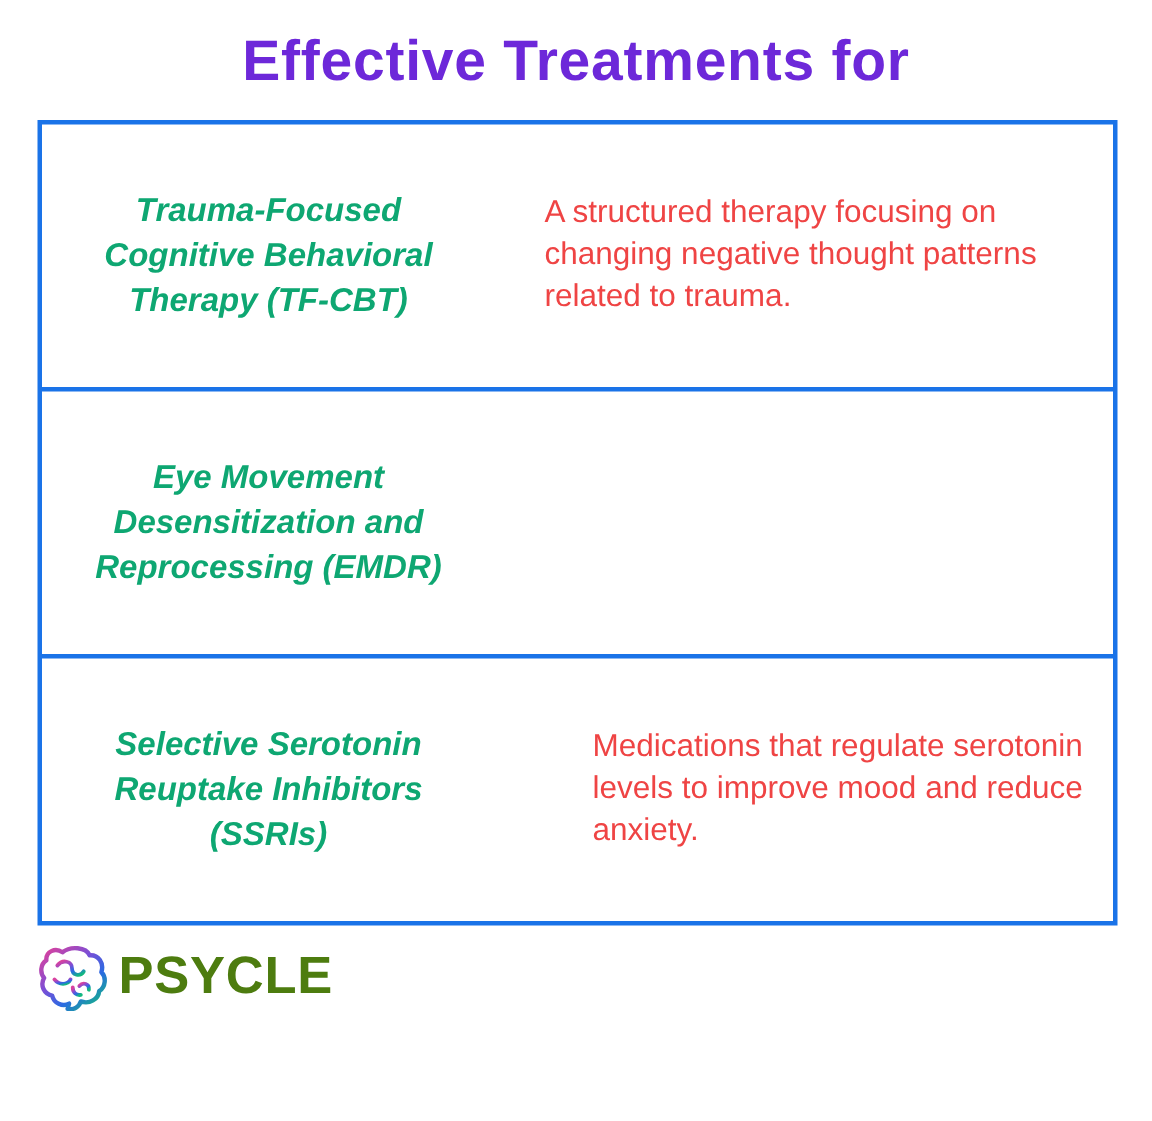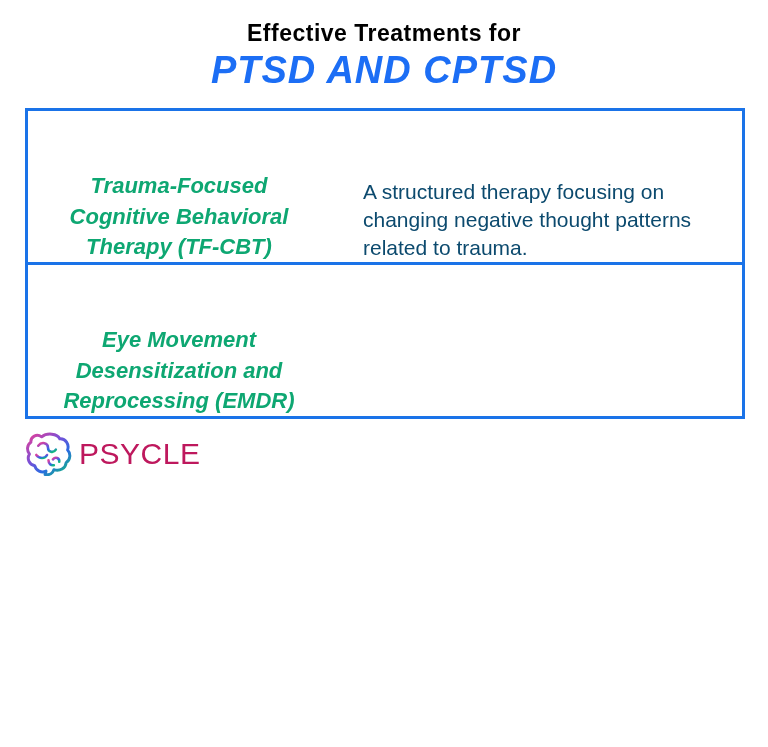--- a/index.html
+++ b/index.html
@@ -12,46 +12,46 @@
     height: 747px;
     font-family: "Liberation Sans", sans-serif;
     color: #1d2430;
     overflow: hidden;
   }
   .header {
     padding-top: 20px;
     text-align: center;
   }
   .title {
-    font-size: 23px;
+    font-size: 38px;
     font-weight: 600;
     letter-spacing: 0.5px;
-    color: #000000;
+    color: #6d28d9;
     line-height: 1.15;
     margin: 0;
   }
   .subtitle {
     font-size: 38px;
     font-weight: 800;
     font-style: italic;
     color: #1c6ef5;
     letter-spacing: 1px;
     line-height: 1.1;
     margin: 4px 0 0 0;
   }
   .table {
     box-sizing: border-box;
     width: 720px;
     margin: 16px auto 0 25px;
     border: 3px solid #1a73e8;
   }
   .row {
     display: flex;
-    height: 151px;
-    align-items: flex-end;
+    height: 175px;
+    align-items: center;
   }
   .row + .row {
     border-top: 3px solid #1a73e8;
     gap: 16px;
   }
   .cell-left {
     width: 302px;
     display: flex;
     align-items: center;
     justify-content: center;
@@ -72,67 +72,75 @@
   }
   .cell-right {
     flex: 1;
     display: flex;
     align-items: center;
     padding-left: 30px;
   }
   .description {
     max-width: 330px;
     font-size: 21px;
-    color: #0c4a6e;
+    color: #ef4444;
     line-height: 1.33;
   }
   .footer {
     margin: 12px 0 0 25px;
     display: flex;
     align-items: center;
     gap: 7px;
   }
   .logo-icon {
     width: 47px;
     height: 45px;
     flex: 0 0 auto;
   }
   .brand {
-    font-size: 30px;
-    font-weight: 400;
+    font-size: 35px;
+    font-weight: 700;
     letter-spacing: 0.5px;
-    color: #be185d;
+    color: #4d7c0f;
   }
 </style>
 </head>
 <body>
 
 <div class="header">
   <h1 class="title">Effective Treatments for</h1>
-  <h2 class="subtitle">PTSD AND CPTSD</h2>
 </div>
 
 <div class="table">
   <div class="row">
     <div class="cell-left">
       <div class="treatment">Trauma-Focused Cognitive Behavioral Therapy (TF-CBT)</div>
     </div>
     <div class="vdivider"></div>
     <div class="cell-right">
       <div class="description">A structured therapy focusing on changing negative thought patterns related to trauma.</div>
     </div>
   </div>
 
   <div class="row">
     <div class="cell-left">
       <div class="treatment">Eye Movement Desensitization and Reprocessing (EMDR)</div>
     </div>
     <div class="vdivider"></div>
   </div>
 
+  <div class="row">
+    <div class="cell-left">
+      <div class="treatment">Selective Serotonin Reuptake Inhibitors (SSRIs)</div>
+    </div>
+    <div class="vdivider"></div>
+    <div class="cell-right">
+      <div class="description">Medications that regulate serotonin levels to improve mood and reduce anxiety.</div>
+    </div>
+  </div>
 </div>
 
 <div class="footer">
   <svg class="logo-icon" viewBox="0 0 48 46" fill="none" xmlns="http://www.w3.org/2000/svg">
     <defs>
       <linearGradient id="brainGrad" x1="6%" y1="4%" x2="88%" y2="100%">
         <stop offset="0%" stop-color="#d8429f"></stop>
         <stop offset="38%" stop-color="#7b4fd6"></stop>
         <stop offset="68%" stop-color="#2a6be2"></stop>
         <stop offset="100%" stop-color="#12b97f"></stop>

